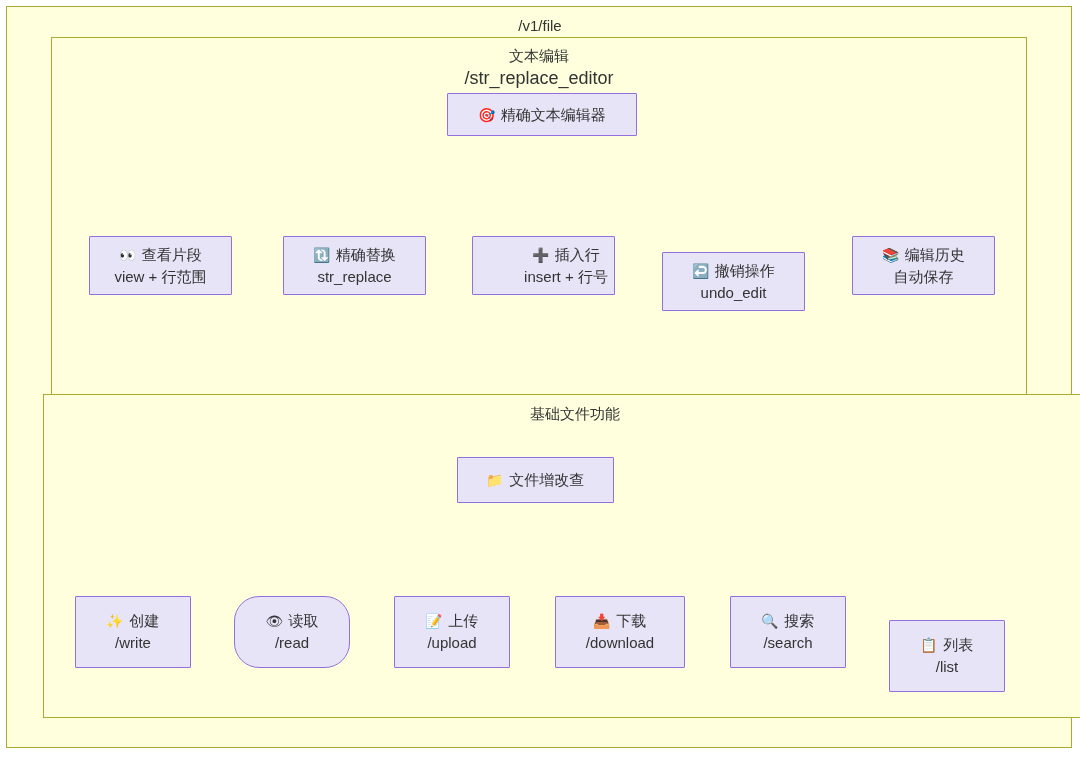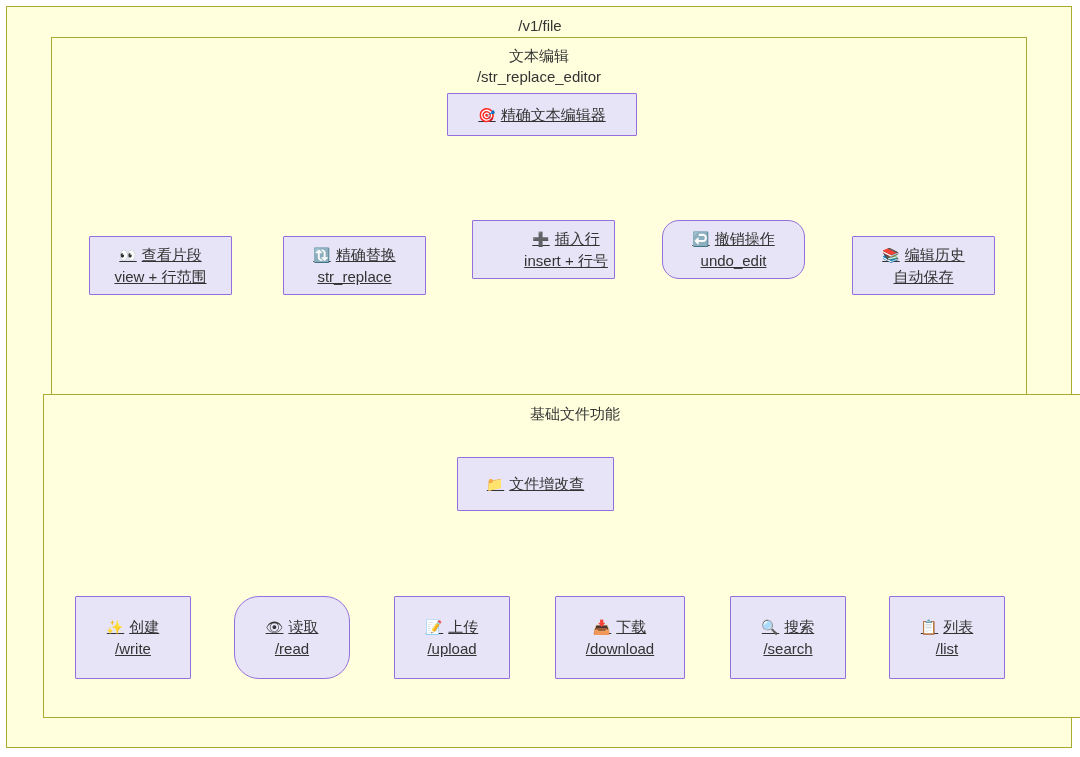--- a/index.html
+++ b/index.html
@@ -32,43 +32,43 @@
 
   .section-title{
     position:absolute;left:0;width:100%;
     text-align:center;font-size:15px;color:#333333;
     line-height:20px;
   }
   #section-text-edit .section-title{top:8px;}
   #section-file-basic .section-title{top:9px;}
   .section-sub{
     position:absolute;left:0;width:100%;
-    text-align:center;font-size:15px;color:#333333;
+    text-align:center;font-size:18px;color:#333333;
     top:30px;
   }
 
   .node{
     position:absolute;
     background:#e8e4f7;
     border:1px solid #9370db;
     box-sizing:border-box;
     display:flex;flex-direction:column;
     align-items:center;justify-content:center;
     font-size:15px;color:#333333;
     line-height:22px;
     border-radius:1px;
   }
-  .node .ln{white-space:nowrap;text-decoration:underline;}
+  .node .ln{white-space:nowrap;}
   .node .icon{margin-right:5px;font-size:14px;}
 
   #node-editor{left:447px;top:93px;width:190px;height:43px;}
-  #node-file{left:457px;top:457px;width:157px;height:54px;}
+  #node-file{left:457px;top:457px;width:157px;height:46px;}
 
   .leaf{width:143px;height:59px;}
-  .leaf2{width:116px;height:83px;}
+  .leaf2{width:116px;height:72px;}
 
   svg.edges{position:absolute;left:0;top:0;width:1080px;height:757px;pointer-events:none;}
   svg.edges path{fill:none;stroke:#333333;stroke-width:1.2;}
   svg.edges polygon{fill:#333333;}
 </style>
 </head>
 <body>
 
 <div id="canvas">
 
@@ -126,26 +126,26 @@
   <div class="node leaf" style="left:89px;top:236px;">
     <div class="ln"><span class="icon">👀</span><span>查看片段</span></div>
     <div class="ln">view + 行范围</div>
   </div>
 
   <div class="node leaf" style="left:283px;top:236px;">
     <div class="ln"><span class="icon">🔃</span><span>精确替换</span></div>
     <div class="ln">str_replace</div>
   </div>
 
-  <div class="node leaf" style="left:472px;top:220px;padding-left:45px;">
+  <div class="node leaf" style="left:472px;top:236px;padding-left:45px;">
     <div class="ln"><span class="icon">➕</span><span>插入行</span></div>
     <div class="ln">insert + 行号</div>
   </div>
 
-  <div class="node leaf" style="left:662px;top:220px;border-radius:17px;">
+  <div class="node leaf" style="left:662px;top:252px;">
     <div class="ln"><span class="icon">↩️</span><span>撤销操作</span></div>
     <div class="ln">undo_edit</div>
   </div>
 
   <div class="node leaf" style="left:852px;top:236px;">
     <div class="ln"><span class="icon">📚</span><span>编辑历史</span></div>
     <div class="ln">自动保存</div>
   </div>
 
   <div class="section" id="section-file-basic">
@@ -176,18 +176,18 @@
   <div class="node leaf2" style="left:555px;top:596px;width:130px;">
     <div class="ln"><span class="icon">📥</span><span>下载</span></div>
     <div class="ln">/download</div>
   </div>
 
   <div class="node leaf2" style="left:730px;top:596px;">
     <div class="ln"><span class="icon">🔍</span><span>搜索</span></div>
     <div class="ln">/search</div>
   </div>
 
-  <div class="node leaf2" style="left:889px;top:596px;">
+  <div class="node leaf2" style="left:889px;top:620px;">
     <div class="ln"><span class="icon">📋</span><span>列表</span></div>
     <div class="ln">/list</div>
   </div>
 
 </div>
 
 </body></html>

